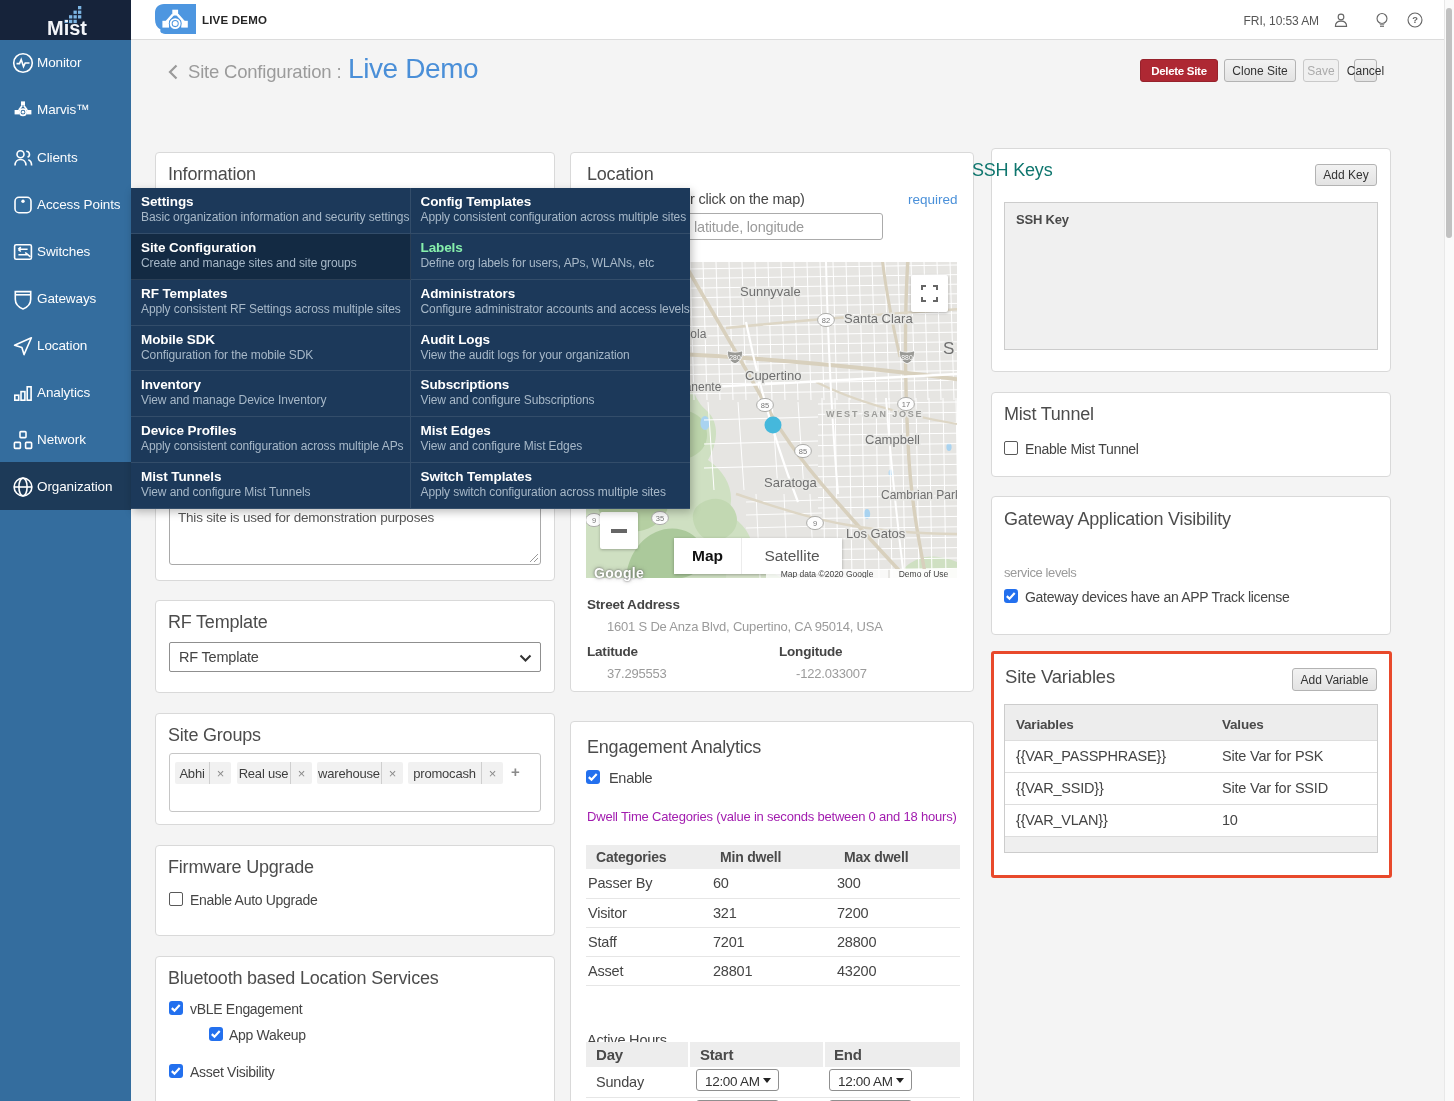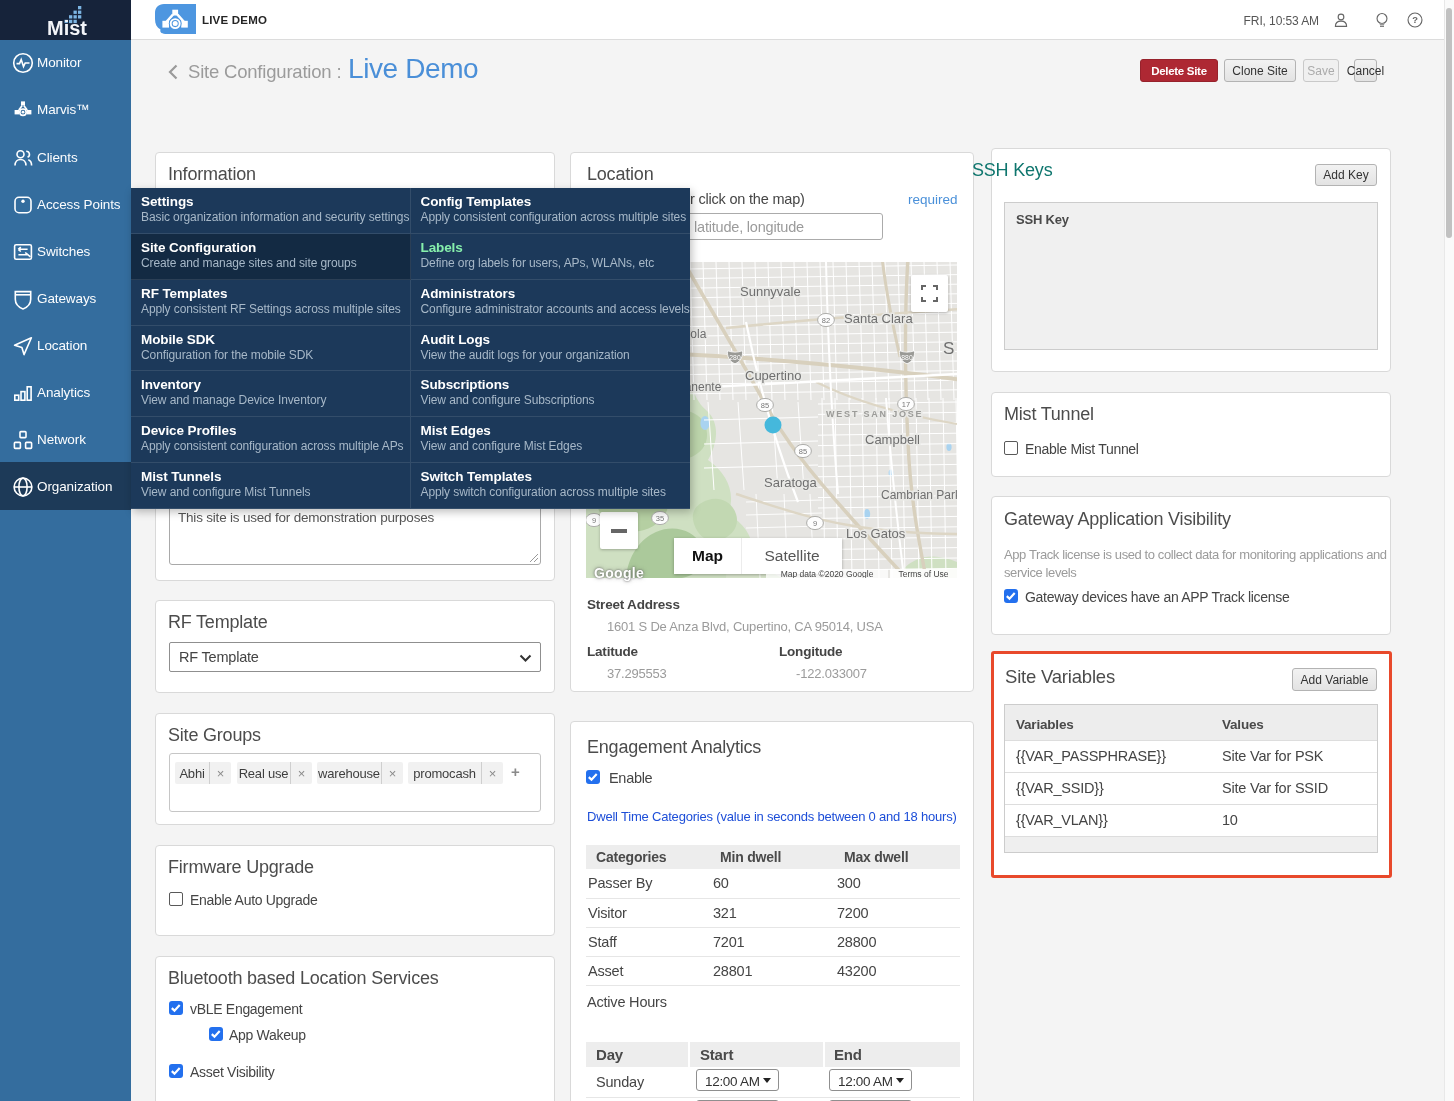--- a/index.html
+++ b/index.html
@@ -331,36 +331,36 @@
       </svg>
     </div>
     <div class="abs" style="left:600px;top:512px;width:38px;height:37px;background:#fff;border-radius:2px;box-shadow:0 1px 3px rgba(0,0,0,0.25)">
       <div style="position:absolute;left:11px;top:17px;width:16px;height:3.5px;background:#666"></div>
     </div>
     <div class="abs" style="left:674px;top:538px;width:168px;height:36px;background:#fff;box-shadow:0 1px 3px rgba(0,0,0,0.3)"></div>
     <div class="abs" style="left:674px;top:538px;width:67px;height:36px;display:flex;align-items:center;justify-content:center;font-size:15.5px;font-weight:bold;color:#111">Map</div>
     <div class="abs" style="left:741px;top:538px;width:101px;height:36px;border-left:1px solid #ececec;display:flex;align-items:center;justify-content:center;font-size:15.5px;color:#565656">Satellite</div>
     <div class="abs" style="left:594px;top:565px;font-size:14px;font-weight:bold;color:#fff;letter-spacing:0.3px;text-shadow:0 0 2px rgba(90,90,90,0.9),0 0 4px rgba(90,90,90,0.6)">Google</div>
     <div class="abs" style="left:766px;top:569px;width:122px;height:9px;background:rgba(255,255,255,0.75);font-size:8.5px;color:#444;display:flex;align-items:center;justify-content:center;overflow:hidden">Map data ©2020 Google</div>
-    <div class="abs" style="left:890px;top:569px;width:67px;height:9px;background:rgba(255,255,255,0.9);font-size:8.5px;color:#444;display:flex;align-items:center;justify-content:center;overflow:hidden">Terms of Use</div>
+    <div class="abs" style="left:890px;top:569px;width:67px;height:9px;background:rgba(255,255,255,0.9);font-size:8.5px;color:#444;display:flex;align-items:center;justify-content:center;overflow:hidden">Demo of Use</div>
     <div class="abs" style="left:587px;top:597px;font-size:13.5px;color:#454545;font-weight:700;letter-spacing:-0.2px;white-space:nowrap;">Street Address</div>
     <div class="abs" style="left:607px;top:619px;font-size:13px;color:#9b9b9b;font-weight:400;letter-spacing:-0.2px;white-space:nowrap;">1601 S De Anza Blvd, Cupertino, CA 95014, USA</div>
     <div class="abs" style="left:587px;top:644px;font-size:13.5px;color:#454545;font-weight:700;letter-spacing:-0.2px;white-space:nowrap;">Latitude</div>
     <div class="abs" style="left:607px;top:666px;font-size:13px;color:#9b9b9b;font-weight:400;letter-spacing:-0.2px;white-space:nowrap;">37.295553</div>
     <div class="abs" style="left:779px;top:644px;font-size:13.5px;color:#454545;font-weight:700;letter-spacing:-0.2px;white-space:nowrap;">Longitude</div>
     <div class="abs" style="left:796px;top:666px;font-size:13px;color:#9b9b9b;font-weight:400;letter-spacing:-0.2px;white-space:nowrap;">-122.033007</div>
     <div class="panel" style="left:570px;top:721px;width:404px;height:430px"></div>
     <div class="abs" style="left:587px;top:737px;font-size:18px;color:#4c4c4c;font-weight:400;letter-spacing:-0.2px;white-space:nowrap;">Engagement Analytics</div>
     <div class="cb on" style="left:586px;top:770px">
       <svg width="13.5" height="13.5" viewBox="0 0 15 15" style="position:absolute;left:0;top:0">
         <path d="M3.1 7.9 L6.1 10.7 L11.9 4.5" stroke="#fff" stroke-width="2.4" fill="none"></path>
       </svg>
     </div>
     <div class="abs" style="left:609px;top:770px;font-size:14.5px;color:#454545;font-weight:400;letter-spacing:-0.3px;white-space:nowrap;">Enable</div>
-    <div class="abs" style="left:587px;top:809px;font-size:13px;color:#1d4ed8;font-weight:400;letter-spacing:-0.2px;white-space:nowrap;">Dwell Time Categories (value in seconds between 0 and 18 hours)</div>
+    <div class="abs" style="left:587px;top:809px;font-size:13px;color:#a21caf;font-weight:400;letter-spacing:-0.2px;white-space:nowrap;">Dwell Time Categories (value in seconds between 0 and 18 hours)</div>
     <div class="abs" style="left:586px;top:845px;width:374px">
       <table style="width:374px;font-size:14.5px;color:#454545;letter-spacing:-0.2px">
         <tbody>
           <tr style="background:#ededed;height:24px">
             <th style="width:125px;text-align:left;padding-left:10px;font-size:14px;color:#4a4a4a">Categories</th>
             <th style="width:124px;text-align:left;padding-left:9px;font-size:14px;color:#4a4a4a">Min dwell</th>
             <th style="width:125px;text-align:left;padding-left:9px;font-size:14px;color:#4a4a4a">Max dwell</th>
           </tr>
           <tr style="height:29px;border-bottom:1px solid #e6e6e6">
             <td style="padding-left:2px">Passer By</td>
@@ -378,21 +378,21 @@
             <td style="padding-left:2px">28800</td>
           </tr>
           <tr style="height:29px;border-bottom:1px solid #e6e6e6">
             <td style="padding-left:2px">Asset</td>
             <td style="padding-left:2px">28801</td>
             <td style="padding-left:2px">43200</td>
           </tr>
         </tbody>
       </table>
     </div>
-    <div class="abs" style="left:587px;top:994px;font-size:14.5px;color:#454545;font-weight:400;letter-spacing:-0.2px;white-space:nowrap;">Active Hours</div>
+    <div class="abs" style="left:587px;top:1032px;font-size:14.5px;color:#454545;font-weight:400;letter-spacing:-0.2px;white-space:nowrap;">Active Hours</div>
     <div class="abs" style="left:586px;top:1042px;width:374px">
       <table style="width:374px;font-size:14.5px;color:#454545;letter-spacing:-0.2px">
         <tbody>
           <tr style="background:#ededed;height:25px">
             <th style="width:103px;text-align:left;padding-left:10px;font-size:15px;color:#4a4a4a;border-right:2px solid #fff">Day</th>
             <th style="width:135px;text-align:left;padding-left:10px;font-size:15px;color:#4a4a4a;border-right:2px solid #fff">Start</th>
             <th style="width:136px;text-align:left;padding-left:9px;font-size:15px;color:#4a4a4a">End</th>
           </tr>
           <tr style="height:30px;border-bottom:1px solid #e6e6e6">
             <td style="padding-left:10px">Sunday</td>
@@ -411,21 +411,20 @@
     <div class="abs" style="left:972px;top:160px;font-size:18px;color:#0f766e;font-weight:400;letter-spacing:-0.2px;white-space:nowrap;">SSH Keys</div>
     <div class="btn" style="left:1315px;top:164px;width:62px;height:22px">Add Key</div>
     <div class="abs" style="left:1004px;top:202px;width:374px;height:148px;background:#f0f0f0;border:1px solid #ccc"></div>
     <div class="abs" style="left:1016px;top:212px;font-size:13px;color:#4a4a4a;font-weight:700;letter-spacing:-0.2px;white-space:nowrap;">SSH Key</div>
     <div class="panel" style="left:991px;top:392px;width:400px;height:85px"></div>
     <div class="abs" style="left:1004px;top:404px;font-size:18px;color:#4c4c4c;font-weight:400;letter-spacing:-0.2px;white-space:nowrap;">Mist Tunnel</div>
     <div class="cb off" style="left:1004px;top:441px"></div>
     <div class="abs" style="left:1025px;top:441px;font-size:14px;color:#454545;font-weight:400;letter-spacing:-0.3px;white-space:nowrap;">Enable Mist Tunnel</div>
     <div class="panel" style="left:991px;top:496px;width:400px;height:139px"></div>
     <div class="abs" style="left:1004px;top:509px;font-size:18px;color:#4c4c4c;font-weight:400;letter-spacing:-0.2px;white-space:nowrap;">Gateway Application Visibility</div>
-    <div class="abs" style="left:1004px;top:544px;font-size:13px;color:#9b9b9b;font-weight:400;letter-spacing:-0.4px;white-space:nowrap;line-height:21px">App Track license is used to collect data for monitoring applications and</div>
     <div class="abs" style="left:1004px;top:565px;font-size:13px;color:#9b9b9b;font-weight:400;letter-spacing:-0.4px;white-space:nowrap;">service levels</div>
     <div class="cb on" style="left:1004px;top:589px">
       <svg width="13.5" height="13.5" viewBox="0 0 15 15" style="position:absolute;left:0;top:0">
         <path d="M3.1 7.9 L6.1 10.7 L11.9 4.5" stroke="#fff" stroke-width="2.4" fill="none"></path>
       </svg>
     </div>
     <div class="abs" style="left:1025px;top:589px;font-size:14px;color:#454545;font-weight:400;letter-spacing:-0.3px;white-space:nowrap;">Gateway devices have an APP Track license</div>
     <div class="abs" style="left:991px;top:651px;width:401px;height:227px;background:#fff;border:3px solid #e8492b;border-radius:3px"></div>
     <div class="abs" style="left:1005px;top:666px;font-size:18.5px;color:#4c4c4c;font-weight:400;letter-spacing:-0.2px;white-space:nowrap;">Site Variables</div>
     <div class="btn" style="left:1292px;top:668px;width:85px;height:23px">Add Variable</div>

